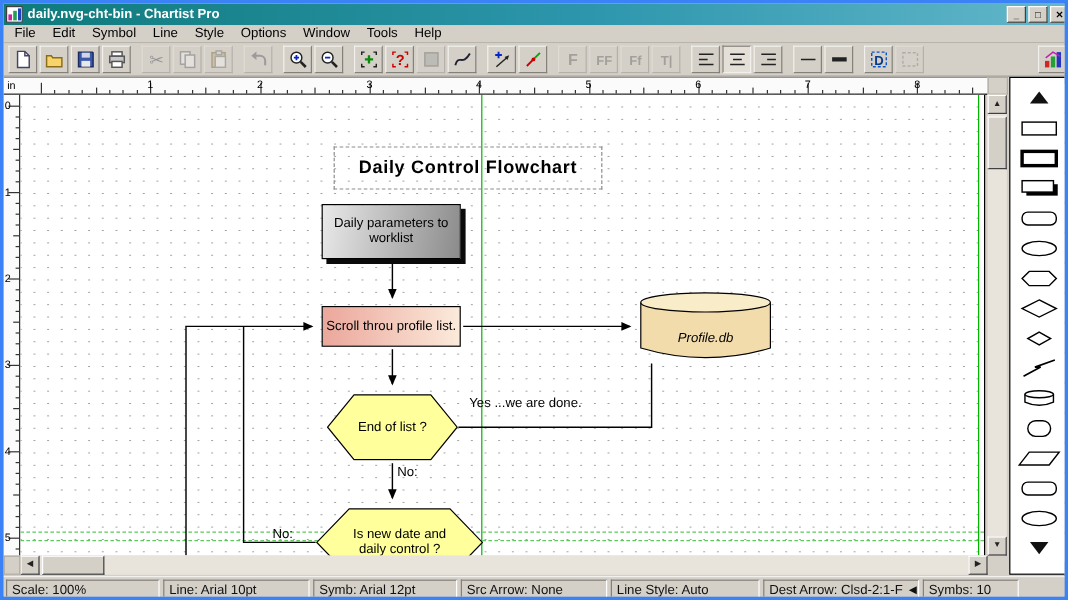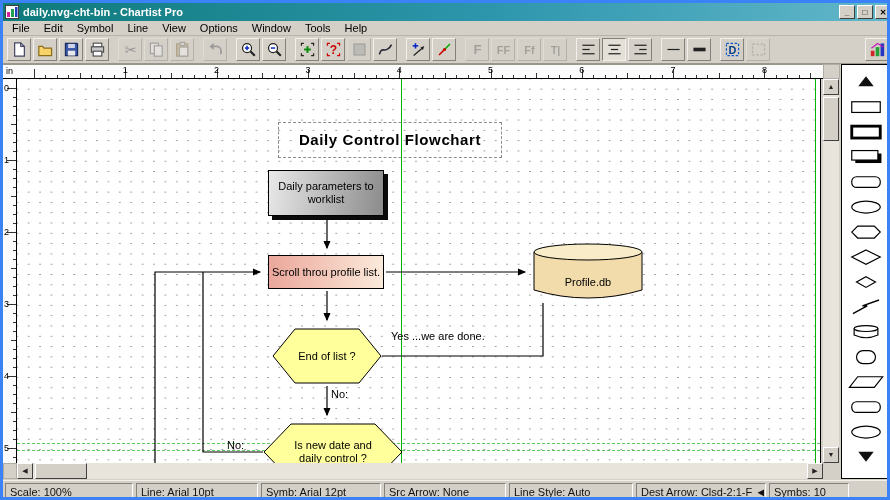--- a/index.html
+++ b/index.html
@@ -107,21 +107,21 @@
       <button class="wbtn">□</button>
       <button class="wbtn">✕</button>
     </div>
   </div>
 
   <div class="menubar" id="menubar">
       <span class="menu-item">File</span>
       <span class="menu-item">Edit</span>
       <span class="menu-item">Symbol</span>
       <span class="menu-item">Line</span>
-      <span class="menu-item">View</span>
+      <span class="menu-item">Style</span>
       <span class="menu-item">Options</span>
       <span class="menu-item">Window</span>
       <span class="menu-item">Tools</span>
       <span class="menu-item">Help</span>
     </div>
 
   <div class="toolbar" id="toolbar">
       <button class="tbtn">
         <svg viewBox="0 0 14 14" width="17" height="17">
           <path d="M3 1.5h5l3 3v8H3z" fill="#fff" stroke="#446"></path>
@@ -472,21 +472,21 @@
     </div>
 
     <div class="node proc params" style="left:251px;top:91px;width:116px;height:46px;">
       <span>Daily parameters to worklist</span>
     </div>
 
     <div class="node proc scrollnode" style="left:251px;top:176px;width:116px;height:34px;">
       <span>Scroll throu profile list.</span>
     </div>
 
-    <div class="shapewrap cyl" style="left:516px;top:164px;width:110px;height:58px;">
+    <div class="shapewrap cyl" style="left:516px;top:164px;width:110px;height:58px;font-style:italic;">
       <svg width="110" height="58" viewBox="0 0 110 58">
         <path d="M1 9 V47 Q55 63 109 47 V9" fill="#f3dcab" stroke="#000"></path>
         <ellipse cx="55" cy="9" rx="54" ry="8" fill="#f9ecc9" stroke="#000"></ellipse>
       </svg>
       <span class="shapelabel">Profile.db</span>
     </div>
 
     <div class="shapewrap" style="left:246px;top:344px;width:140px;height:58px;">
       <svg width="140" height="58" viewBox="0 0 140 58">
         <polygon points="1,29 28,1 112,1 139,29 112,57 28,57" fill="#ffff9c" stroke="#000"></polygon>

